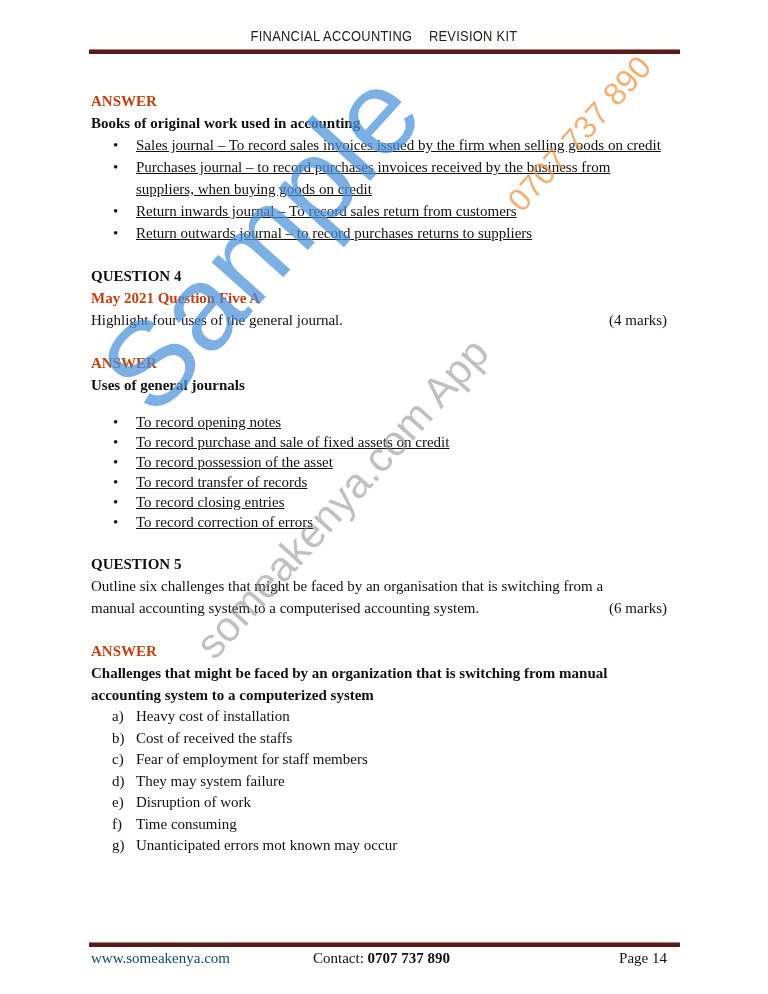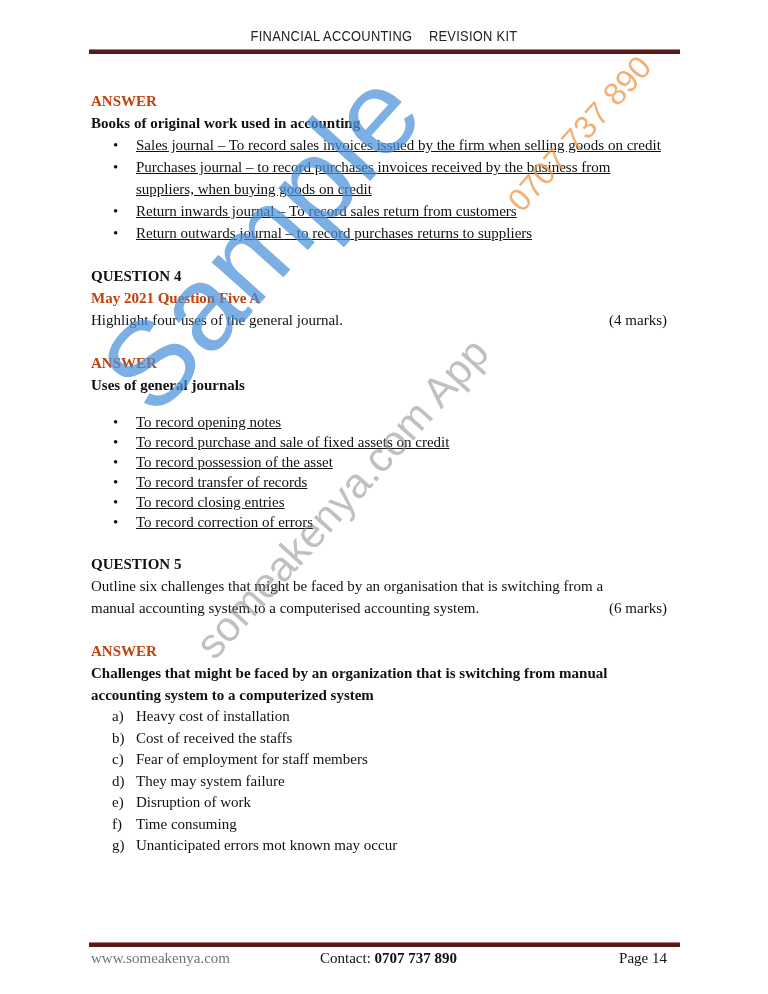--- a/index.html
+++ b/index.html
@@ -17,22 +17,22 @@
   ul.bullets li { position:relative; padding-left:45px;text-decoration:underline; }
   ul.bullets li::before { content:"\2022"; position:absolute; left:22px; top:0; }
   ul.tight li { line-height:20px; }
   ol.alpha { list-style:none; margin:0; padding:0; }
   ol.alpha li { position:relative; padding-left:45px; line-height:21.5px; }
   ol.alpha li .lbl { position:absolute; left:21px; }
   .qline { display:flex; justify-content:space-between; }
   .sp-s { height:21px; }
   .sp-xs { height:16px; }
   .footer { position:absolute; top:950px; left:91px; width:576px; font-size:15px; }
-  .footer .url { position:absolute; left:0; color:#737373; }
-  .footer .contact { position:absolute; left:229px; }
+  .footer .url { position:absolute; left:0; color:#0c4a6e; }
+  .footer .contact { position:absolute; left:222px; }
   .footer .page { position:absolute; right:0; }
   .wm { position:absolute; pointer-events:none; white-space:nowrap; transform-origin:left bottom; }
   .wm-sample { left:175px; top:300px; font-family:"Liberation Sans", sans-serif; font-size:120px; color:rgba(74,144,217,0.72); transform:rotate(-48deg); }
   .wm-app { left:222px; top:620px; font-family:"Liberation Sans", sans-serif; font-size:42px; color:rgba(140,140,140,0.55); transform:rotate(-48deg); }
   .wm-phone { left:528px; top:182px; font-family:"Liberation Sans", sans-serif; font-size:32px; color:rgba(240,150,70,0.75); transform:rotate(-48deg); }
 </style>
 </head>
 <body>
 
 <div class="header-title">

